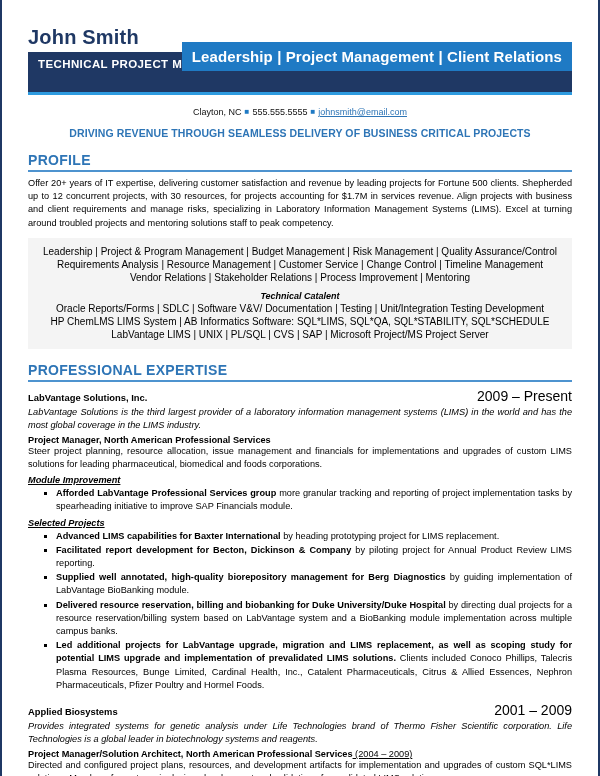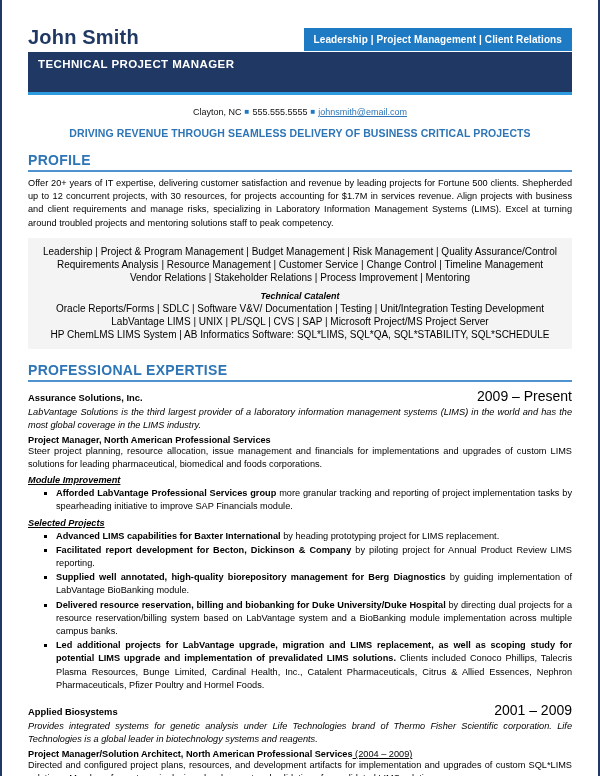--- a/index.html
+++ b/index.html
@@ -42,24 +42,24 @@
   .name {
     font-size: 20px;
     font-weight: bold;
     color: #1F3864;
     letter-spacing: 0.2px;
     line-height: 26px;
   }
   .tagline-box {
     position: absolute;
     right: 0;
-    top: 4px;
+    top: 18px;
     background: #1F7AC4;
     color: #ffffff;
-    font-size: 10px;
+    font-size: 15px;
     font-weight: bold;
     padding: 6px 10px 6px 10px;
     white-space: nowrap;
     letter-spacing: 0.1px;
   }
   .title-bar {
     background: #1F3864;
     color: #ffffff;
     font-size: 11.5px;
     font-weight: bold;
@@ -238,30 +238,30 @@
     <div class="section-head">PROFILE</div>
     <div class="section-rule"></div>
     <p class="para">Offer 20+ years of IT expertise, delivering customer satisfaction and revenue by leading projects for Fortune 500 clients. Shepherded up to 12 concurrent projects, with 30 resources, for projects accounting for $1.7M in services revenue. Align projects with business and client requirements and manage risks, specializing in Laboratory Information Management Systems (LIMS). Excel at turning around troubled projects and mentoring solutions staff to peak competency.</p>
 
     <div class="skills-panel">
       <div class="skills-line">Leadership | Project &amp; Program Management | Budget Management | Risk Management | Quality Assurance/Control</div>
       <div class="skills-line">Requirements Analysis | Resource Management | Customer Service | Change Control | Timeline Management</div>
       <div class="skills-line">Vendor Relations | Stakeholder Relations | Process Improvement | Mentoring</div>
       <div class="toolkit-title">Technical Catalent</div>
       <div class="skills-line">Oracle Reports/Forms | SDLC | Software V&amp;V/ Documentation | Testing | Unit/Integration Testing Development</div>
+      <div class="skills-line">HP ChemLMS LIMS System | AB Informatics Software: SQL*LIMS, SQL*QA, SQL*STABILITY, SQL*SCHEDULE</div>
       <div class="skills-line">LabVantage LIMS | UNIX | PL/SQL | CVS | SAP | Microsoft Project/MS Project Server</div>
-      <div class="skills-line">HP ChemLMS LIMS System | AB Informatics Software: SQL*LIMS, SQL*QA, SQL*STABILITY, SQL*SCHEDULE</div>
     </div>
 
     <div class="section-head">PROFESSIONAL EXPERTISE</div>
     <div class="section-rule"></div>
 
     <div>
       <div class="job-head">
-        <span class="job-company">Assurance Solutions, Inc.</span>
+        <span class="job-company">LabVantage Solutions, Inc.</span>
         <span class="job-dates">2009 – Present</span>
       </div>
       <div class="job-blurb">LabVantage Solutions is the third largest provider of a laboratory information management systems (LIMS) in the world and has the most global coverage in the LIMS industry.</div>
       <div class="job-role"><span>Project Manager, North American Professional Services</span><span class="role-dates"></span></div>
       <p class="para">Steer project planning, resource allocation, issue management and financials for implementations and upgrades of custom LIMS solutions for leading pharmaceutical, biomedical and foods corporations.</p>
 
       <div class="sub-head">Module Improvement</div>
       <ul class="bullets">
         <li><span class="b">Afforded LabVantage Professional Services group</span><span> more granular tracking and reporting of project implementation tasks by spearheading initiative to improve SAP Financials module.</span></li>
       </ul>

